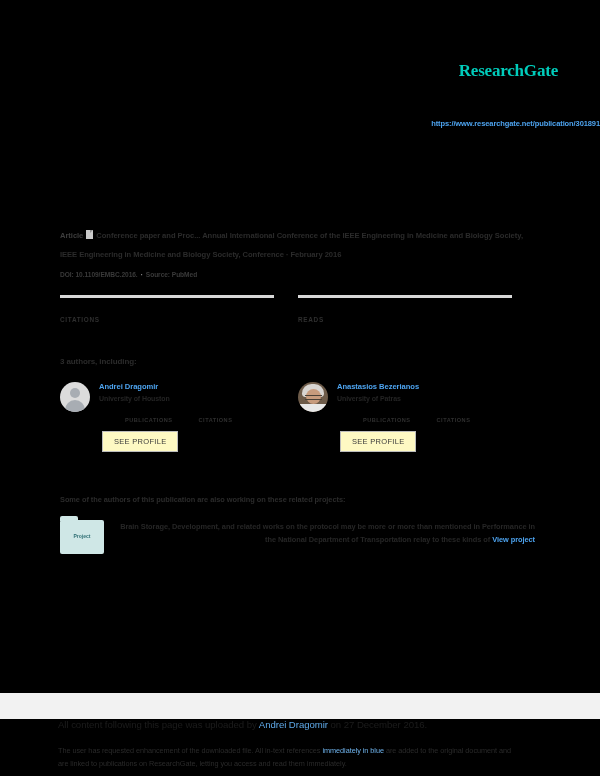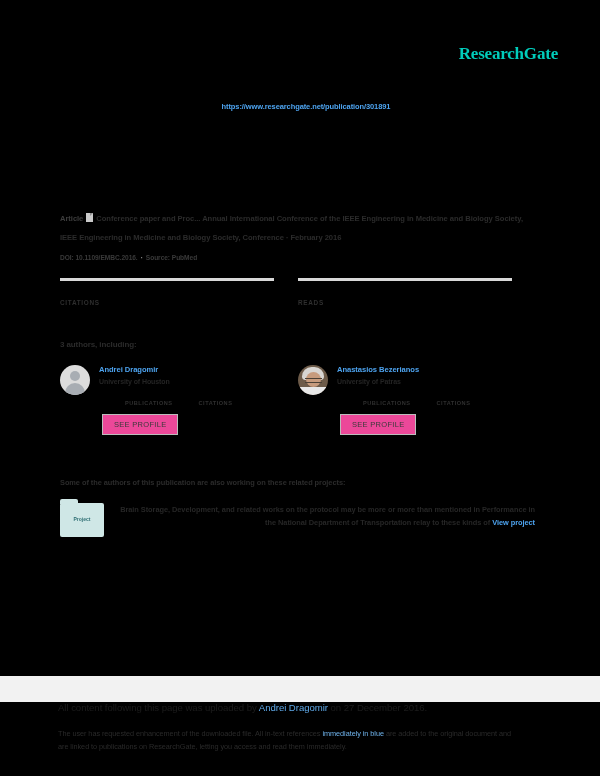--- a/index.html
+++ b/index.html
@@ -10,21 +10,21 @@
   body {
     width: 600px;
     height: 776px;
     font-family: "Liberation Sans", sans-serif;
     position: relative;
     overflow: hidden;
   }
 
   .page {
     position: absolute;
-    left: 0; top: 0;
+    left: 0; top: 17px;
     width: 600px;
     height: 640px;
     background: #000000;
   }
 
   
   .rg-logo {
     position: absolute;
     right: 42px;
     top: 44px;
@@ -32,21 +32,21 @@
     font-weight: bold;
     letter-spacing: -0.2px;
     color: #00ccbb;
     font-family: "Liberation Serif", serif;
   }
 
   .doi-url {
     position: absolute;
     left: 0; right: 0;
     top: 102px;
-    text-align: center;
+    text-align: right;
     font-size: 7.5px;
     font-weight: bold;
     color: #4da3ef;
     letter-spacing: -0.1px;
     margin-left: 12px;
   }
 
   
   .article-block {
     position: absolute;
@@ -220,21 +220,21 @@
     font-size: 5.6px;
     letter-spacing: 0.5px;
     color: #2f2f2f;
     font-weight: bold;
   }
   .see-profile {
     margin-top: 8px;
     margin-left: 3px;
     display: inline-block;
     border: 1px solid #bcbcbc;
-    background: #ec4899;
+    background: #fef9c3;
     color: #3a3a3a;
     font-size: 7.5px;
     letter-spacing: 0.3px;
     padding: 5px 11px;
     cursor: pointer;
   }
 
   
   .projects-heading {
     position: absolute;

